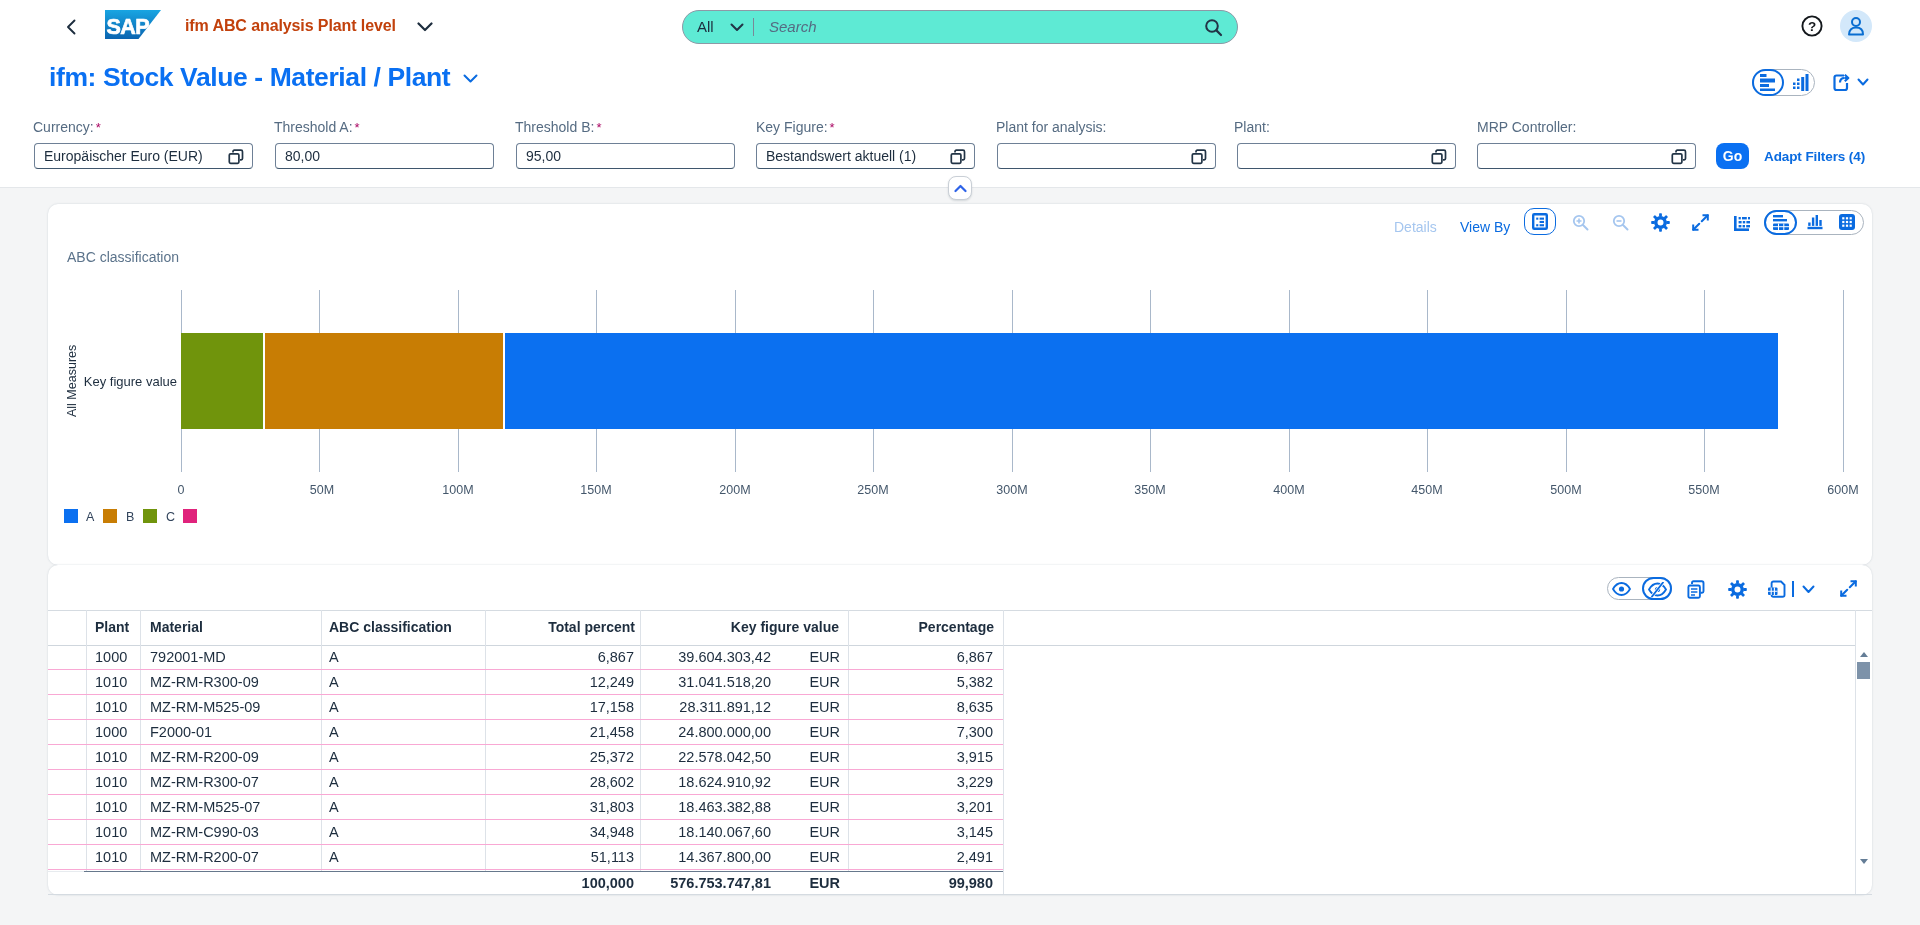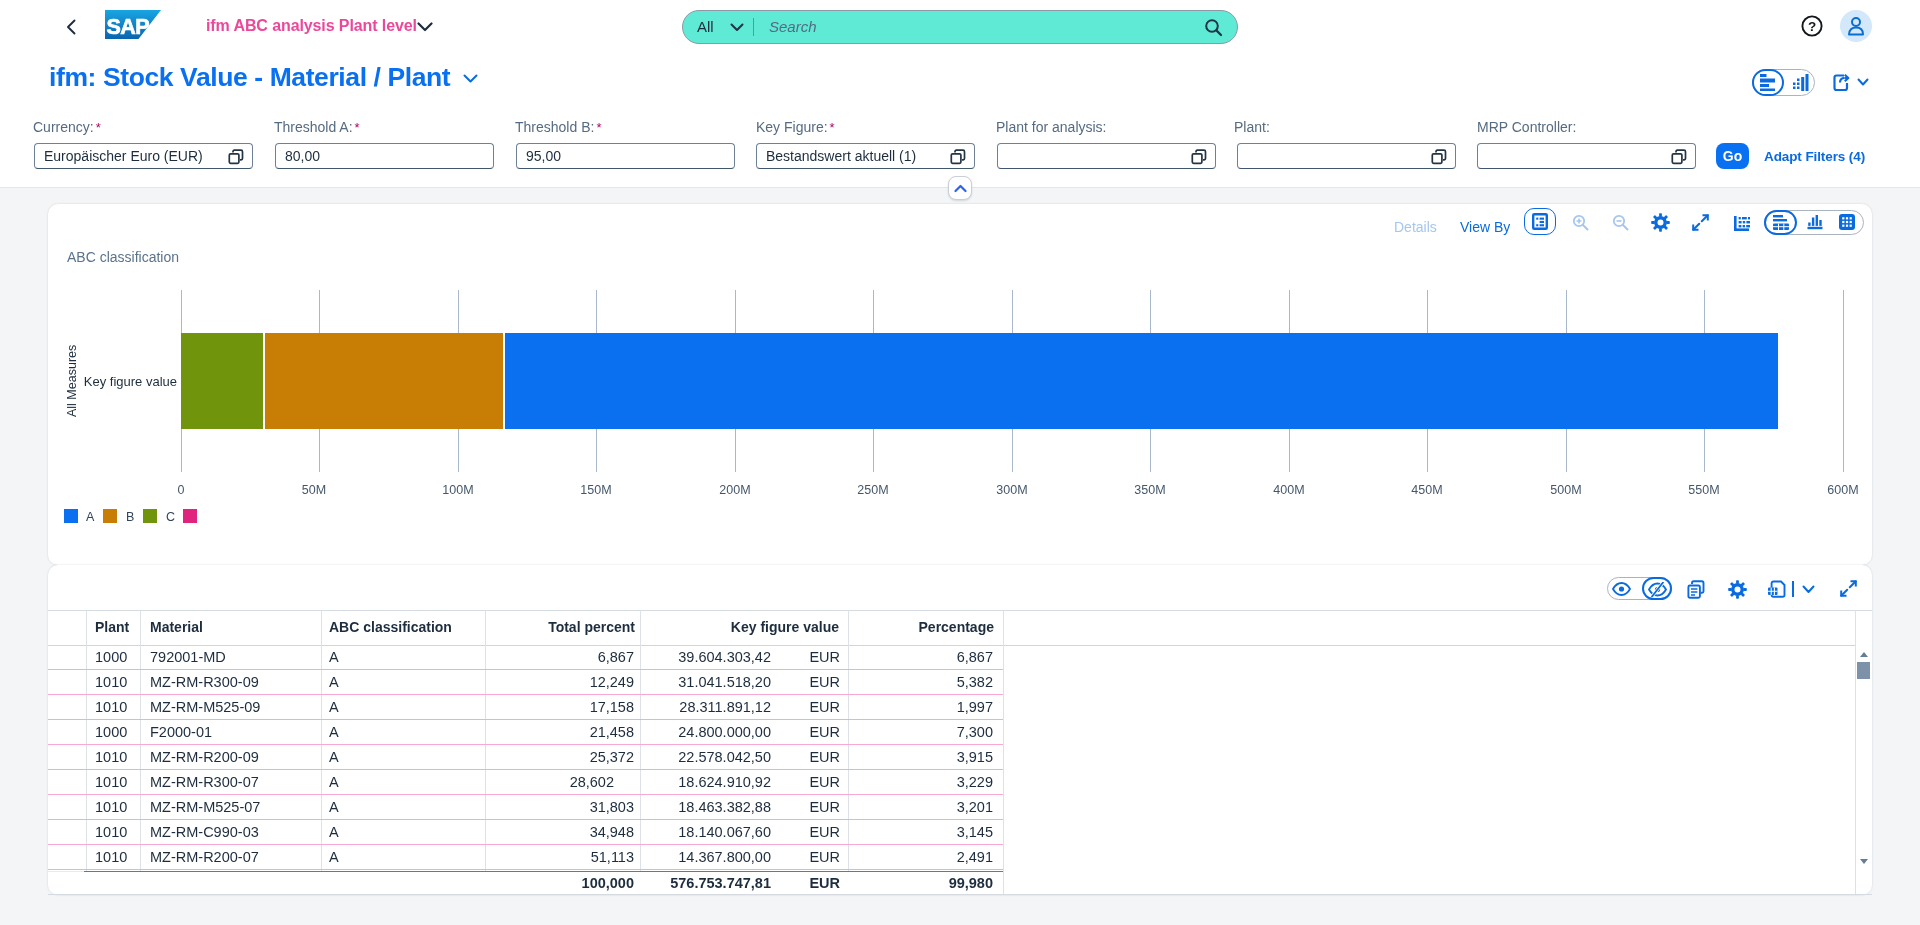--- a/index.html
+++ b/index.html
@@ -2,21 +2,21 @@
 <html><head>
 <meta charset="utf-8">
 <style>
 *{margin:0;padding:0;box-sizing:border-box}
 html,body{width:1920px;height:925px;font-family:"Liberation Sans",sans-serif;background:#fff;overflow:hidden}
 body{position:relative}
 .abs{position:absolute}
 svg{display:block}
 
 #shell{position:absolute;left:0;top:0;width:1920px;height:52px;background:#fff}
-#appTitle{position:absolute;left:206px;top:17px;font-size:16px;font-weight:700;color:#ec4899;letter-spacing:-0.1px}
+#appTitle{position:absolute;left:185px;top:17px;font-size:16px;font-weight:700;color:#c2410c;letter-spacing:-0.1px}
 #search{position:absolute;left:682px;top:10px;width:556px;height:34px;background:#5eead4;border:1px solid #8d99a6;border-radius:17px}
 #search .all{position:absolute;left:14px;top:7px;font-size:15px;color:#1d2d3e}
 #search .ph{position:absolute;left:86px;top:7px;font-size:15px;font-style:italic;color:#556b82}
 #search .sep{position:absolute;left:70px;top:7px;width:1px;height:18px;background:#7a8897}
 
 #pageTitle{position:absolute;left:49px;top:62px;font-size:26.5px;font-weight:700;color:#0a70f2;letter-spacing:-0.4px}
 
 #filterbar{position:absolute;left:0;top:110px;width:1920px;height:78px;background:#fff;border-bottom:1px solid #e4e7ea}
 .flabel{position:absolute;top:119px;font-size:14px;color:#556b82}
 .flabel .req{color:#aa0763;margin-left:2px;font-size:13px}
@@ -268,21 +268,21 @@
     <div class="gline" style="left:1102px"></div>
     <div class="gline" style="left:1241px"></div>
     <div class="gline" style="left:1379px"></div>
     <div class="gline" style="left:1518px"></div>
     <div class="gline" style="left:1656px"></div>
     <div class="gline" style="left:1795px"></div>
     <div class="bar" style="left:133px;width:82px;background:#70940c"></div>
     <div class="bar" style="left:217px;width:238px;background:#c87d04"></div>
     <div class="bar" style="left:457px;width:1273px;background:#0b70f0"></div>
     <div class="ticklab" style="left:133px">0</div>
-    <div class="ticklab" style="left:266px">50M</div>
+    <div class="ticklab" style="left:274px">50M</div>
     <div class="ticklab" style="left:410px">100M</div>
     <div class="ticklab" style="left:548px">150M</div>
     <div class="ticklab" style="left:687px">200M</div>
     <div class="ticklab" style="left:825px">250M</div>
     <div class="ticklab" style="left:964px">300M</div>
     <div class="ticklab" style="left:1102px">350M</div>
     <div class="ticklab" style="left:1241px">400M</div>
     <div class="ticklab" style="left:1379px">450M</div>
     <div class="ticklab" style="left:1518px">500M</div>
     <div class="ticklab" style="left:1656px">550M</div>
@@ -383,21 +383,21 @@
       <span class="cell r" style="left:702px;width:90px">EUR</span>
       <span class="cell r" style="left:800px;width:145px">5,382</span>
     </div>
     <div class="trow" style="top:129.5px">
       <span class="cell" style="left:47px">1010</span>
       <span class="cell" style="left:102px">MZ-RM-M525-09</span>
       <span class="cell" style="left:281px">A</span>
       <span class="cell r" style="left:437px;width:149px">17,158</span>
       <span class="cell r" style="left:592px;width:131px">28.311.891,12</span>
       <span class="cell r" style="left:702px;width:90px">EUR</span>
-      <span class="cell r" style="left:800px;width:145px">1,997</span>
+      <span class="cell r" style="left:800px;width:145px">8,635</span>
     </div>
     <div class="trow" style="top:154.5px">
       <span class="cell" style="left:47px">1000</span>
       <span class="cell" style="left:102px">F2000-01</span>
       <span class="cell" style="left:281px">A</span>
       <span class="cell r" style="left:437px;width:149px">21,458</span>
       <span class="cell r" style="left:592px;width:131px">24.800.000,00</span>
       <span class="cell r" style="left:702px;width:90px">EUR</span>
       <span class="cell r" style="left:800px;width:145px">7,300</span>
     </div>
@@ -407,21 +407,21 @@
       <span class="cell" style="left:281px">A</span>
       <span class="cell r" style="left:437px;width:149px">25,372</span>
       <span class="cell r" style="left:592px;width:131px">22.578.042,50</span>
       <span class="cell r" style="left:702px;width:90px">EUR</span>
       <span class="cell r" style="left:800px;width:145px">3,915</span>
     </div>
     <div class="trow" style="top:204.5px">
       <span class="cell" style="left:47px">1010</span>
       <span class="cell" style="left:102px">MZ-RM-R300-07</span>
       <span class="cell" style="left:281px">A</span>
-      <span class="cell r" style="left:417px;width:149px">28,602</span>
+      <span class="cell r" style="left:437px;width:149px">28,602</span>
       <span class="cell r" style="left:592px;width:131px">18.624.910,92</span>
       <span class="cell r" style="left:702px;width:90px">EUR</span>
       <span class="cell r" style="left:800px;width:145px">3,229</span>
     </div>
     <div class="trow" style="top:229.5px">
       <span class="cell" style="left:47px">1010</span>
       <span class="cell" style="left:102px">MZ-RM-M525-07</span>
       <span class="cell" style="left:281px">A</span>
       <span class="cell r" style="left:437px;width:149px">31,803</span>
       <span class="cell r" style="left:592px;width:131px">18.463.382,88</span>

